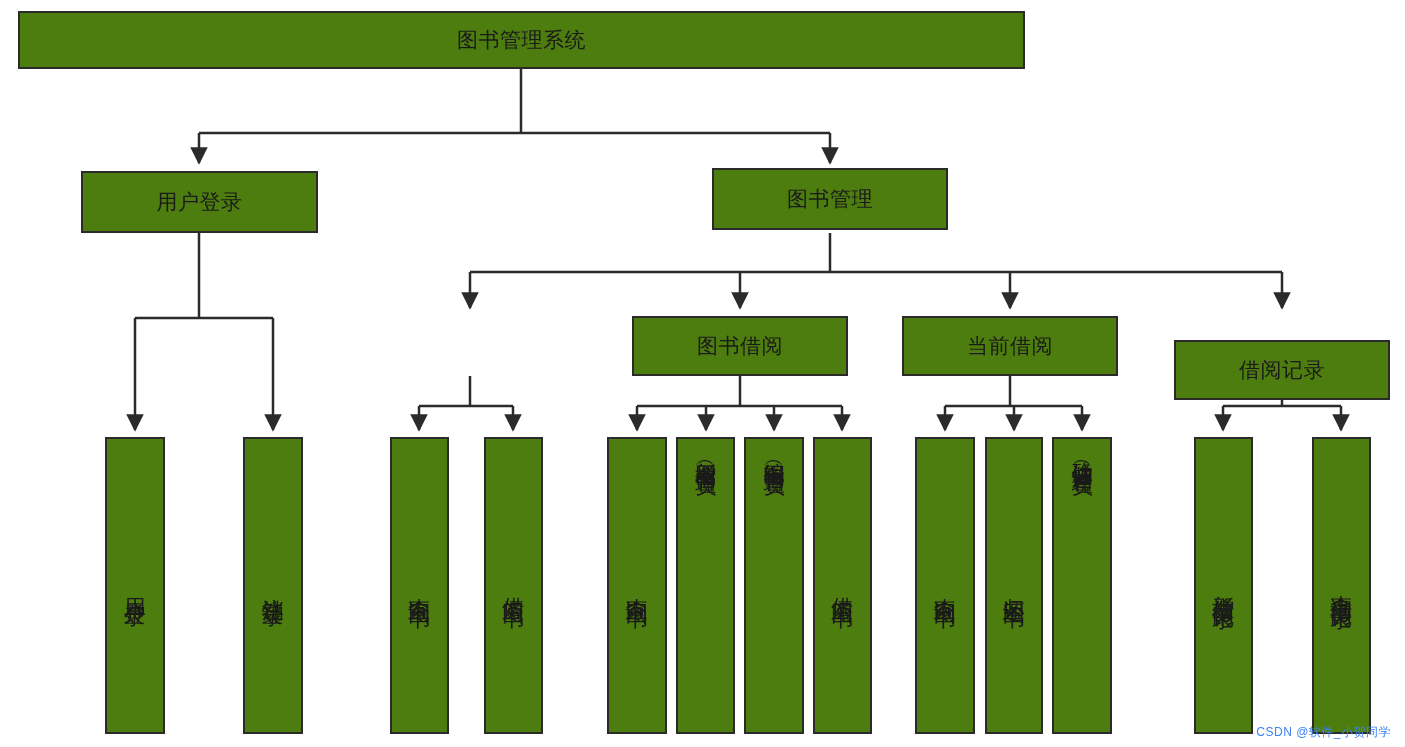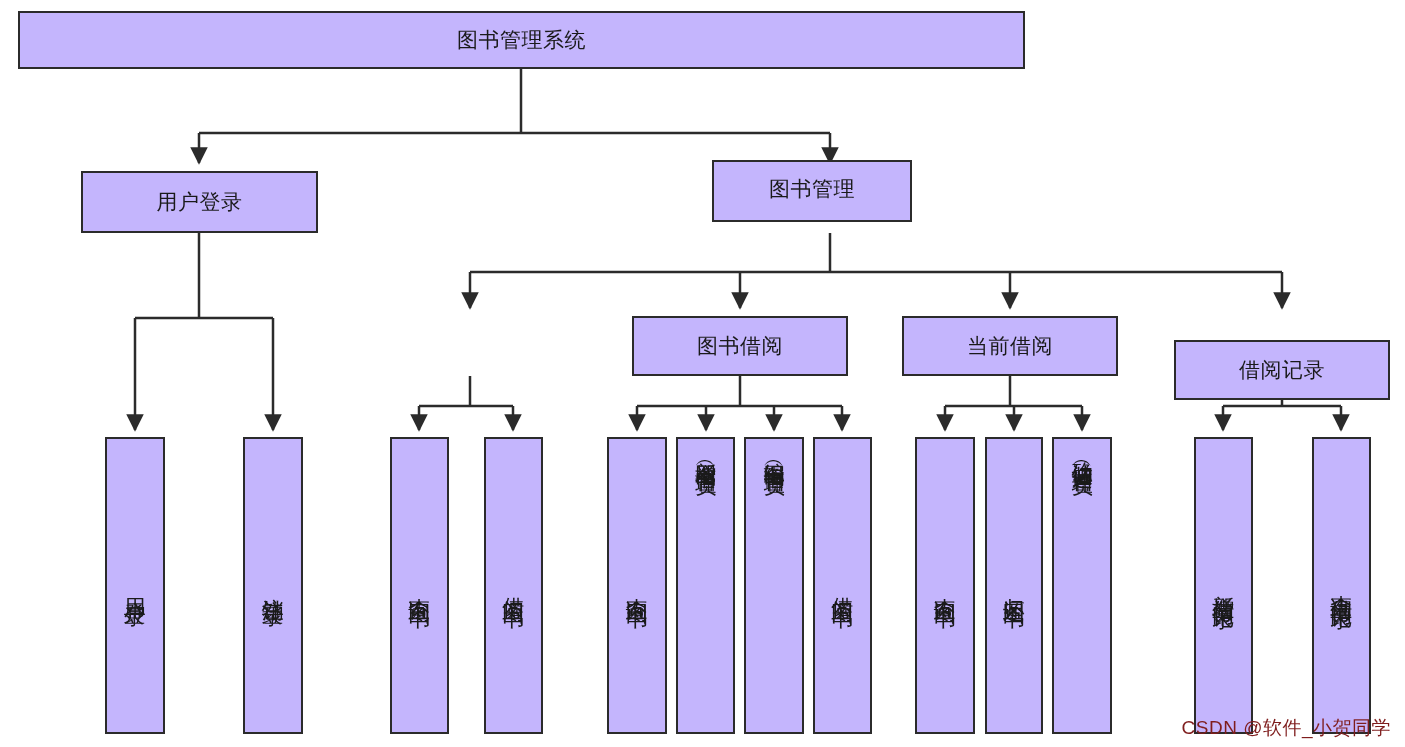--- a/index.html
+++ b/index.html
@@ -20,21 +20,21 @@
   #wires {
     position: absolute;
     left: 0;
     top: 0;
     width: 1405px;
     height: 747px;
   }
   .node {
     position: absolute;
     box-sizing: border-box;
-    background: #c4b5fd;
+    background: #4d7c0f;
     border: 2px solid #2b2b2b;
     display: flex;
     align-items: center;
     justify-content: center;
     color: #1a1a1a;
     overflow: hidden;
   }
   .node .lbl {
     display: block;
     text-align: center;
@@ -62,22 +62,22 @@
     letter-spacing: 2px;
   }
   .node.vert.centered {
     align-items: center;
     padding-top: 0;
   }
   #watermark {
     position: absolute;
     right: 14px;
     bottom: 6px;
-    font-size: 19px;
-    color: #7f1d1d;
+    font-size: 12px;
+    color: #3b82f6;
     letter-spacing: 0.5px;
     white-space: nowrap;
     pointer-events: none;
   }
 </style>
 </head>
 <body>
 
 <div id="canvas">
 
@@ -131,21 +131,21 @@
     </g>
   </svg>
 
   <div class="node horiz" style="left:18px; top:11px; width:1007px; height:58px;">
     <span class="lbl">图书管理系统</span>
   </div>
 
   <div class="node horiz" style="left:81px; top:171px; width:237px; height:62px;">
     <span class="lbl">用户登录</span>
   </div>
-  <div class="node horiz" style="left:712px; top:160px; width:200px; height:62px;font-family:Liberation Mono, monospace;">
+  <div class="node horiz" style="left:712px; top:168px; width:236px; height:62px;">
     <span class="lbl">图书管理</span>
   </div>
 
   <div class="node horiz" style="left:902px; top:316px; width:216px; height:60px;">
     <span class="lbl">当前借阅</span>
   </div>
   <div class="node horiz" style="left:632px; top:316px; width:216px; height:60px;">
     <span class="lbl">图书借阅</span>
   </div>
   <div class="node horiz" style="left:1174px; top:316px; width:216px; height:60px;margin-top:24px;">

